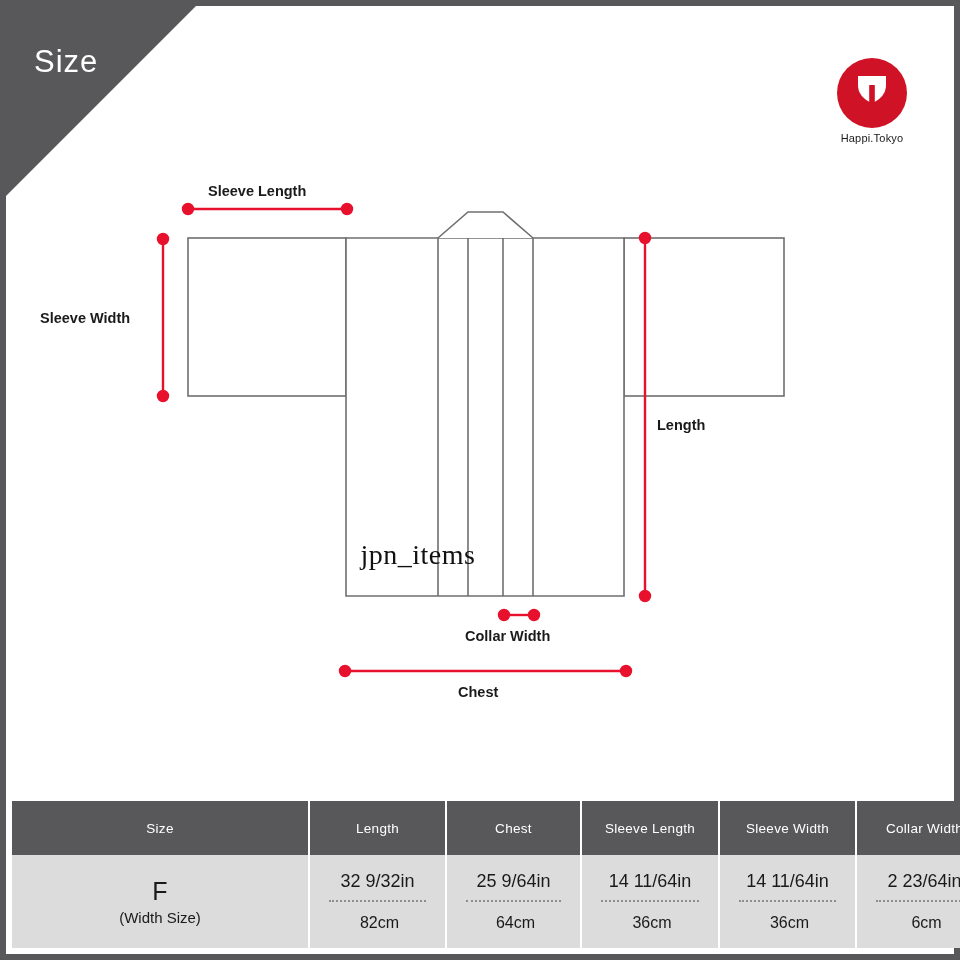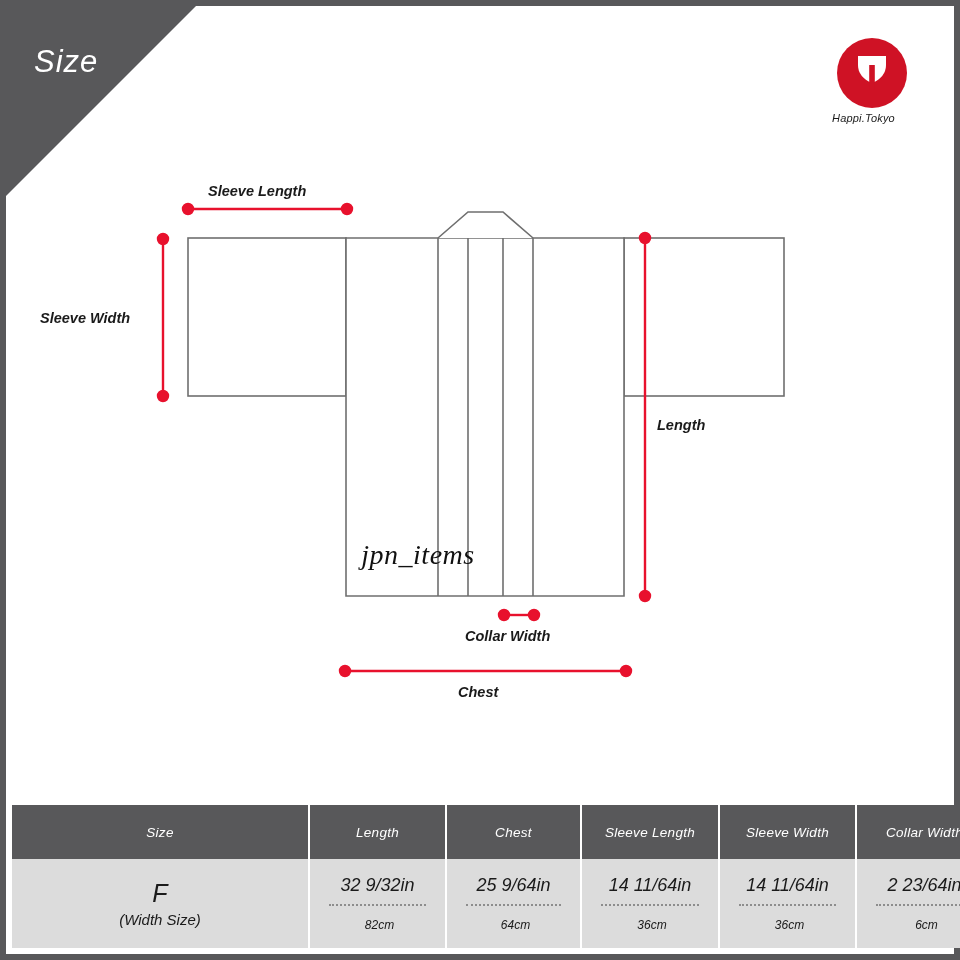--- a/index.html
+++ b/index.html
@@ -13,21 +13,20 @@
     font-family: "Liberation Sans", sans-serif;
     overflow: hidden;
   }
   #page {
     position: relative;
     width: 960px;
     height: 960px;
     background: #ffffff;
     box-sizing: border-box;
     border: 6px solid #58585a;
-    font-style: italic;
   }
   
   .corner-triangle {
     position: absolute;
     left: 0;
     top: 0;
     width: 0;
     height: 0;
     border-top: 190px solid #58585a;
     border-right: 190px solid transparent;
@@ -37,23 +36,23 @@
     left: 28px;
     top: 38px;
     color: #ffffff;
     font-size: 31px;
     letter-spacing: 1px;
   }
   
   .logo {
     position: absolute;
     right: 42px;
-    top: 32px;
+    top: 52px;
     width: 80px;
-    text-align: left;
+    text-align: center;
   }
   .logo-circle {
     width: 70px;
     height: 70px;
     border-radius: 50%;
     background: #cf1225;
     margin: 0 auto;
     position: relative;
   }
   .logo-mark {
@@ -143,21 +142,21 @@
   .val-in {
     font-size: 18px;
     padding: 16px 0 8px 0;
   }
   .val-sep {
     border-top: 2px dotted #8d8d8d;
     width: 72%;
     margin: 0 auto;
   }
   .val-cm {
-    font-size: 12px;
+    font-size: 16px;
     padding: 12px 0 16px 4px;
   }
 </style>
 </head>
 <body>
 
 <div id="page">
 
   <div class="corner-triangle"></div>
   <div class="corner-label">Size</div>

